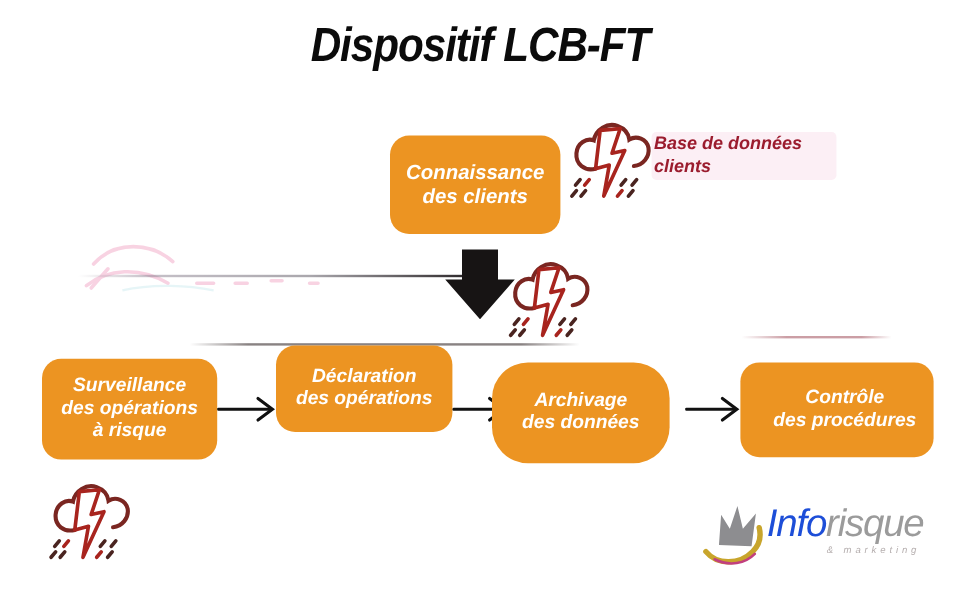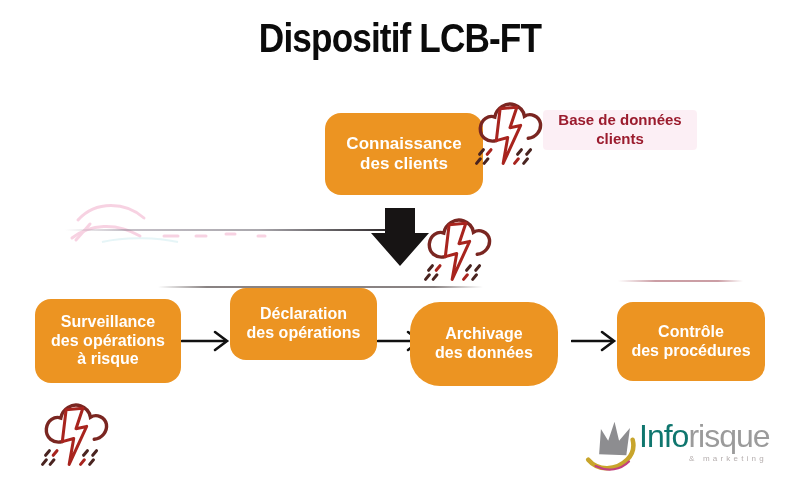--- a/index.html
+++ b/index.html
@@ -1,38 +1,38 @@
 <!DOCTYPE html>
 <html><head>
 <meta charset="utf-8">
 <style>
   html,body{margin:0;padding:0;background:#fff;}
   .canvas{
     position:relative;width:800px;height:494px;background:#ffffff;
-    font-family:"Liberation Sans",sans-serif;overflow:hidden;
+    font-family:"Liberation Sans",sans-serif;overflow:hidden;font-style:italic;
   }
   .title{
     position:absolute;top:16px;left:0;right:0;text-align:center;
     font-size:40px;font-weight:bold;color:#0b0b0b;letter-spacing:-1px;
     transform:scaleX(0.88);transform-origin:center;white-space:nowrap;
   }
   .obox{
     position:absolute;background:#EC9422;border-radius:16px;
     display:flex;align-items:center;justify-content:center;text-align:center;
     color:#ffffff;font-weight:bold;white-space:pre-line;line-height:1.18;
   }
-  .knowledge{left:325px;top:113px;width:158px;height:82px;font-size:17px;}
+  .knowledge{left:325px;top:113px;width:142px;height:82px;font-size:17px;}
   .pbox{font-size:16px;}
   .pbox1{left:35px;top:299px;width:146px;height:84px;}
   .pbox2{left:230px;top:288px;width:147px;height:72px;}
   .pbox3{left:410px;top:302px;width:148px;height:84px;border-radius:30px;}
-  .pbox4{left:617px;top:302px;width:148px;height:79px;}
+  .pbox4{left:617px;top:302px;width:148px;height:79px;padding-left:13px;}
   .rlabel{
     position:absolute;color:#9B1C2E;font-weight:bold;font-size:15px;
-    text-align:center;white-space:pre-line;line-height:1.25;
+    text-align:left;white-space:pre-line;line-height:1.25;
     background:rgba(248,214,228,0.38);border-radius:4px;padding:1px 2px;
   }
   .lbl-db{left:543px;top:110px;width:150px;}
   .lbl-sys{left:492px;top:226px;width:210px;}
   .lbl-alert{left:106px;top:408px;width:92px;}
   .abs{position:absolute;}
   .storm{position:absolute;}
   .art-line1{
     position:absolute;left:65px;top:229px;width:322px;height:2px;
     background:linear-gradient(to right,rgba(170,150,165,0) 0%,rgba(140,130,145,0.5) 18%,rgba(100,95,105,0.55) 60%,rgba(25,20,22,0.9) 100%);
@@ -40,21 +40,21 @@
   .art-line2{
     position:absolute;left:158px;top:286px;width:325px;height:2px;
     background:linear-gradient(to right,rgba(40,28,28,0) 0%,rgba(40,28,28,0.55) 15%,rgba(40,28,28,0.55) 85%,rgba(40,28,28,0) 100%);
   }
   .art-line3{
     position:absolute;left:618px;top:280px;width:125px;height:2px;
     background:linear-gradient(to right,rgba(140,40,55,0) 0%,rgba(140,40,55,0.45) 30%,rgba(140,40,55,0.45) 80%,rgba(140,40,55,0) 100%);
   }
   .logo{position:absolute;left:583px;top:416px;width:200px;height:64px;}
   .logo-text{position:absolute;left:56px;top:4px;font-size:32px;letter-spacing:-1px;line-height:1;white-space:nowrap;}
-  .logo-info{color:#0f766e;text-align:right;}
+  .logo-info{color:#1d4ed8;text-align:right;}
   .logo-legale{color:#9B9B9B;}
   .logo-tag{position:absolute;left:58px;top:38px;font-size:8px;letter-spacing:3.2px;color:#B5AEAE;white-space:nowrap;margin-left:48px;}
 </style>
 </head>
 <body>
 
 <div class="canvas">
 
   <svg width="0" height="0" style="position:absolute" aria-hidden="true">
     <defs>

